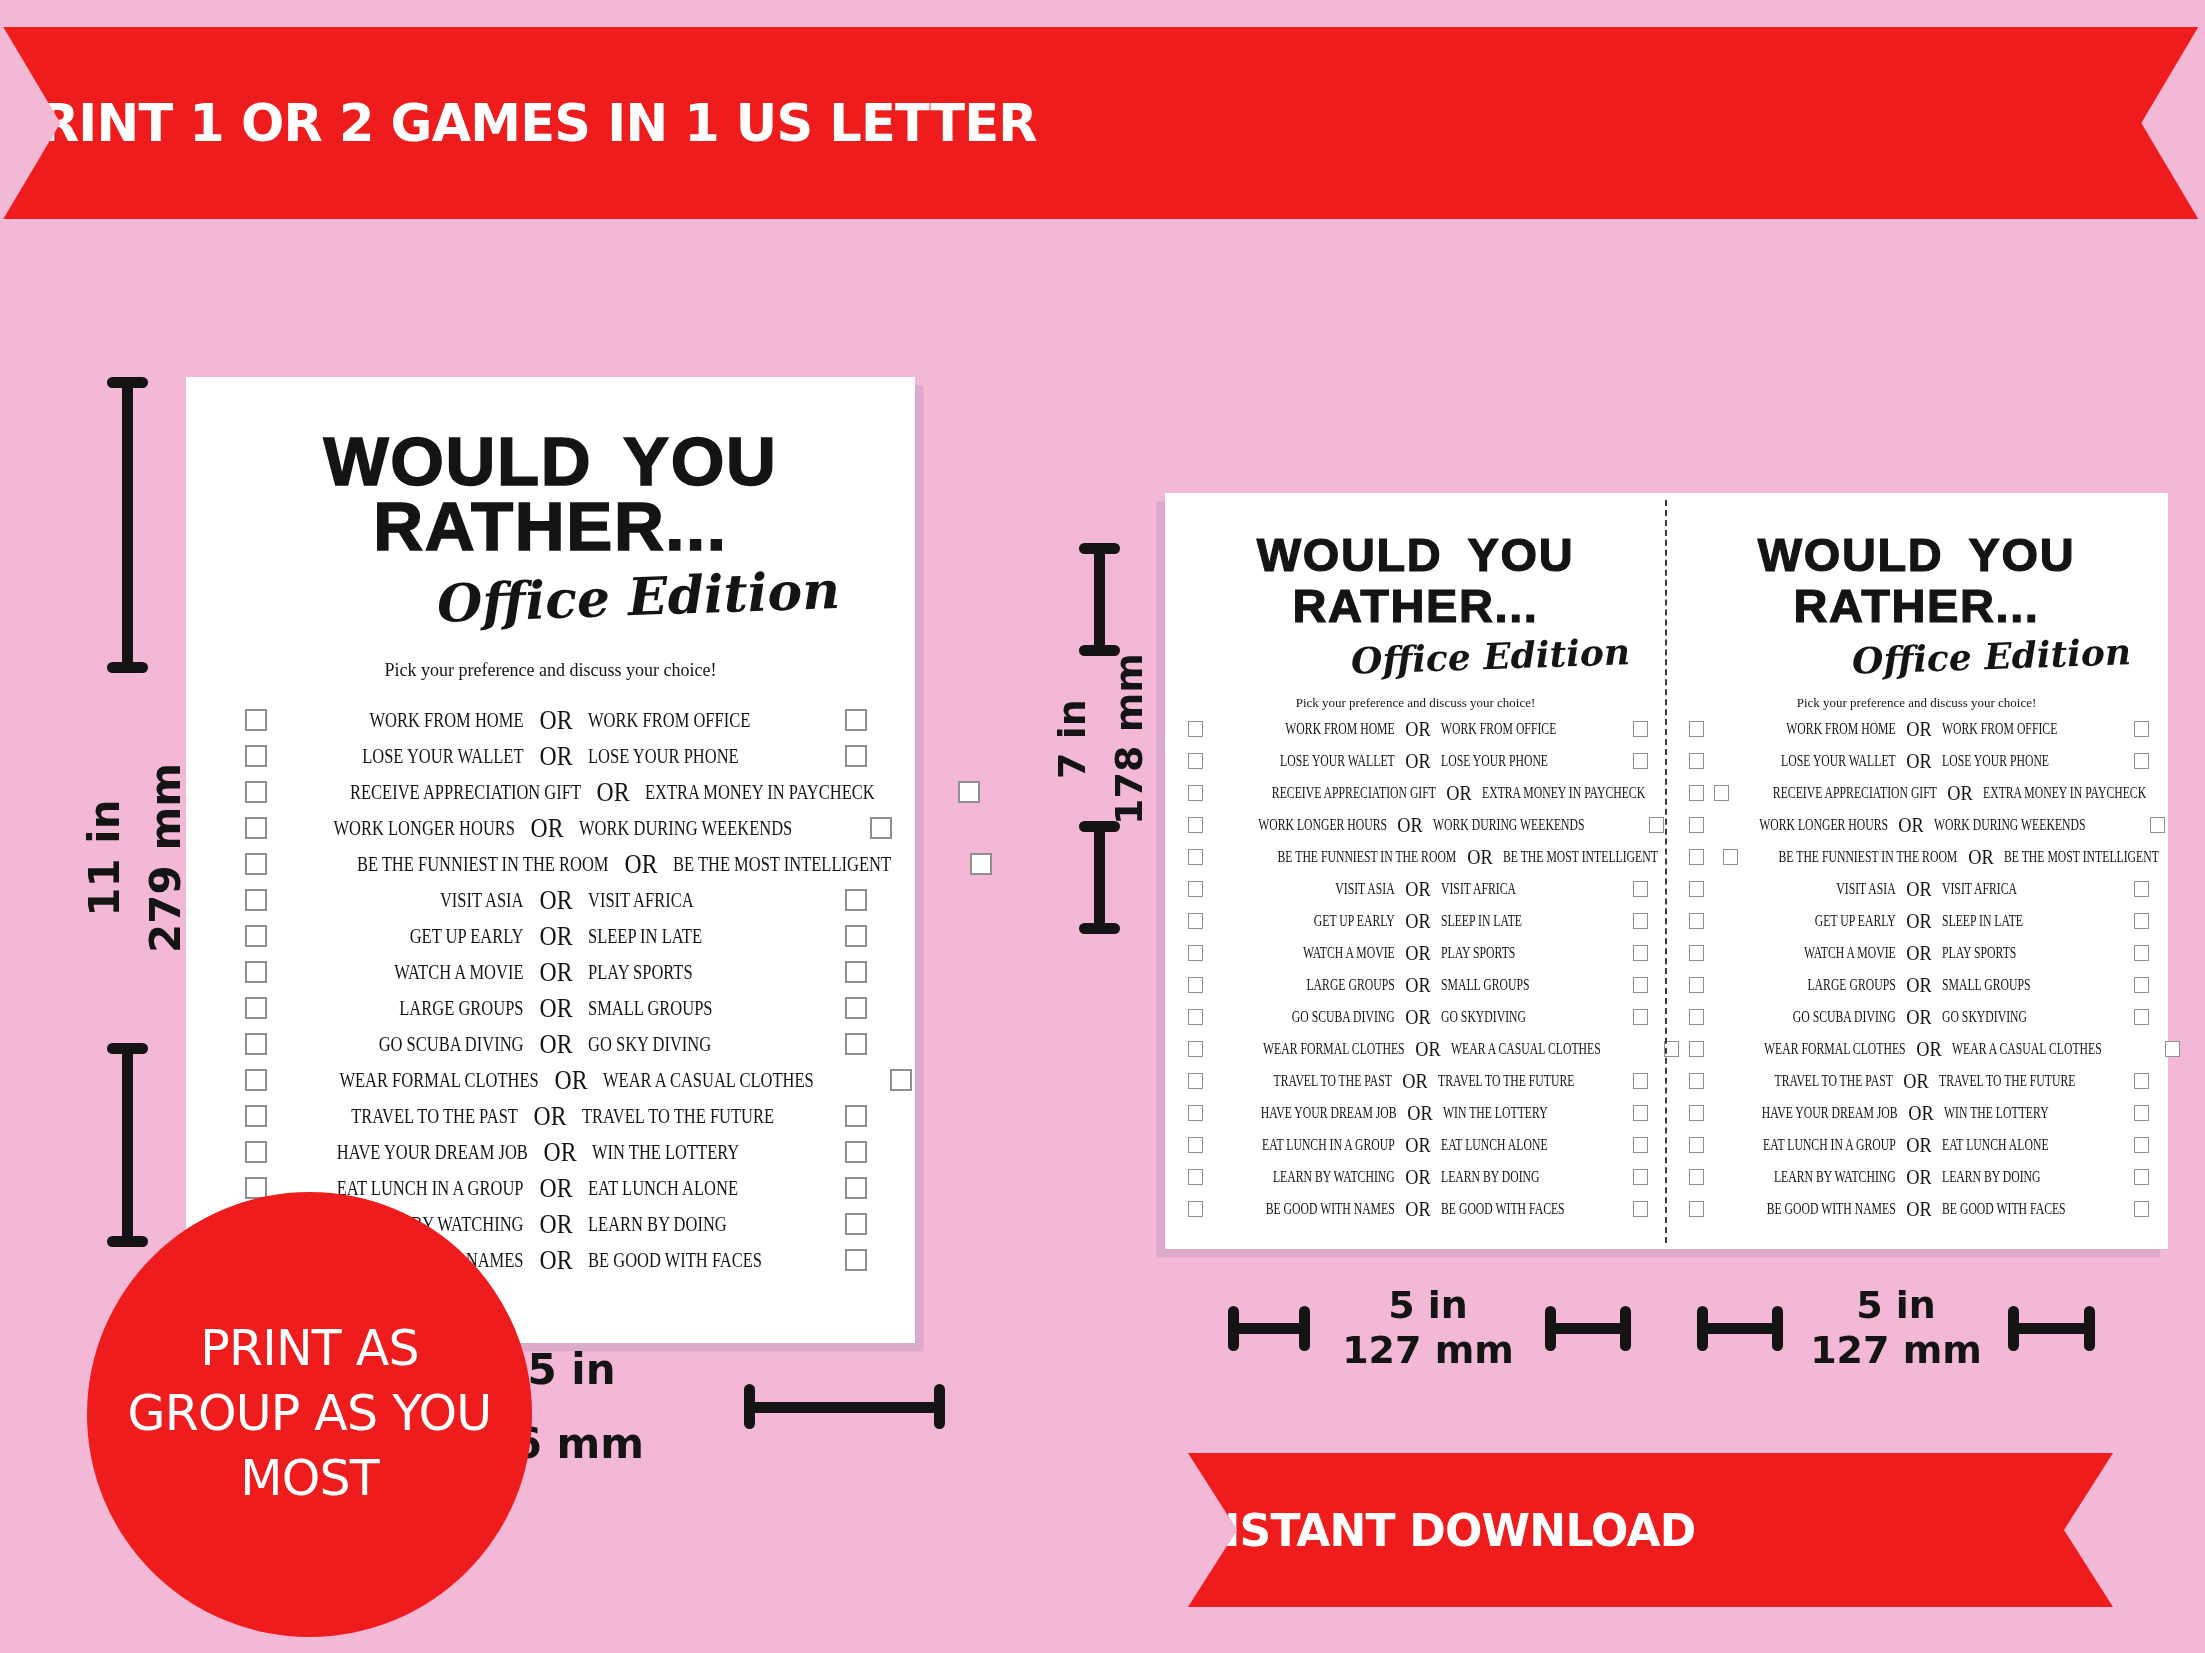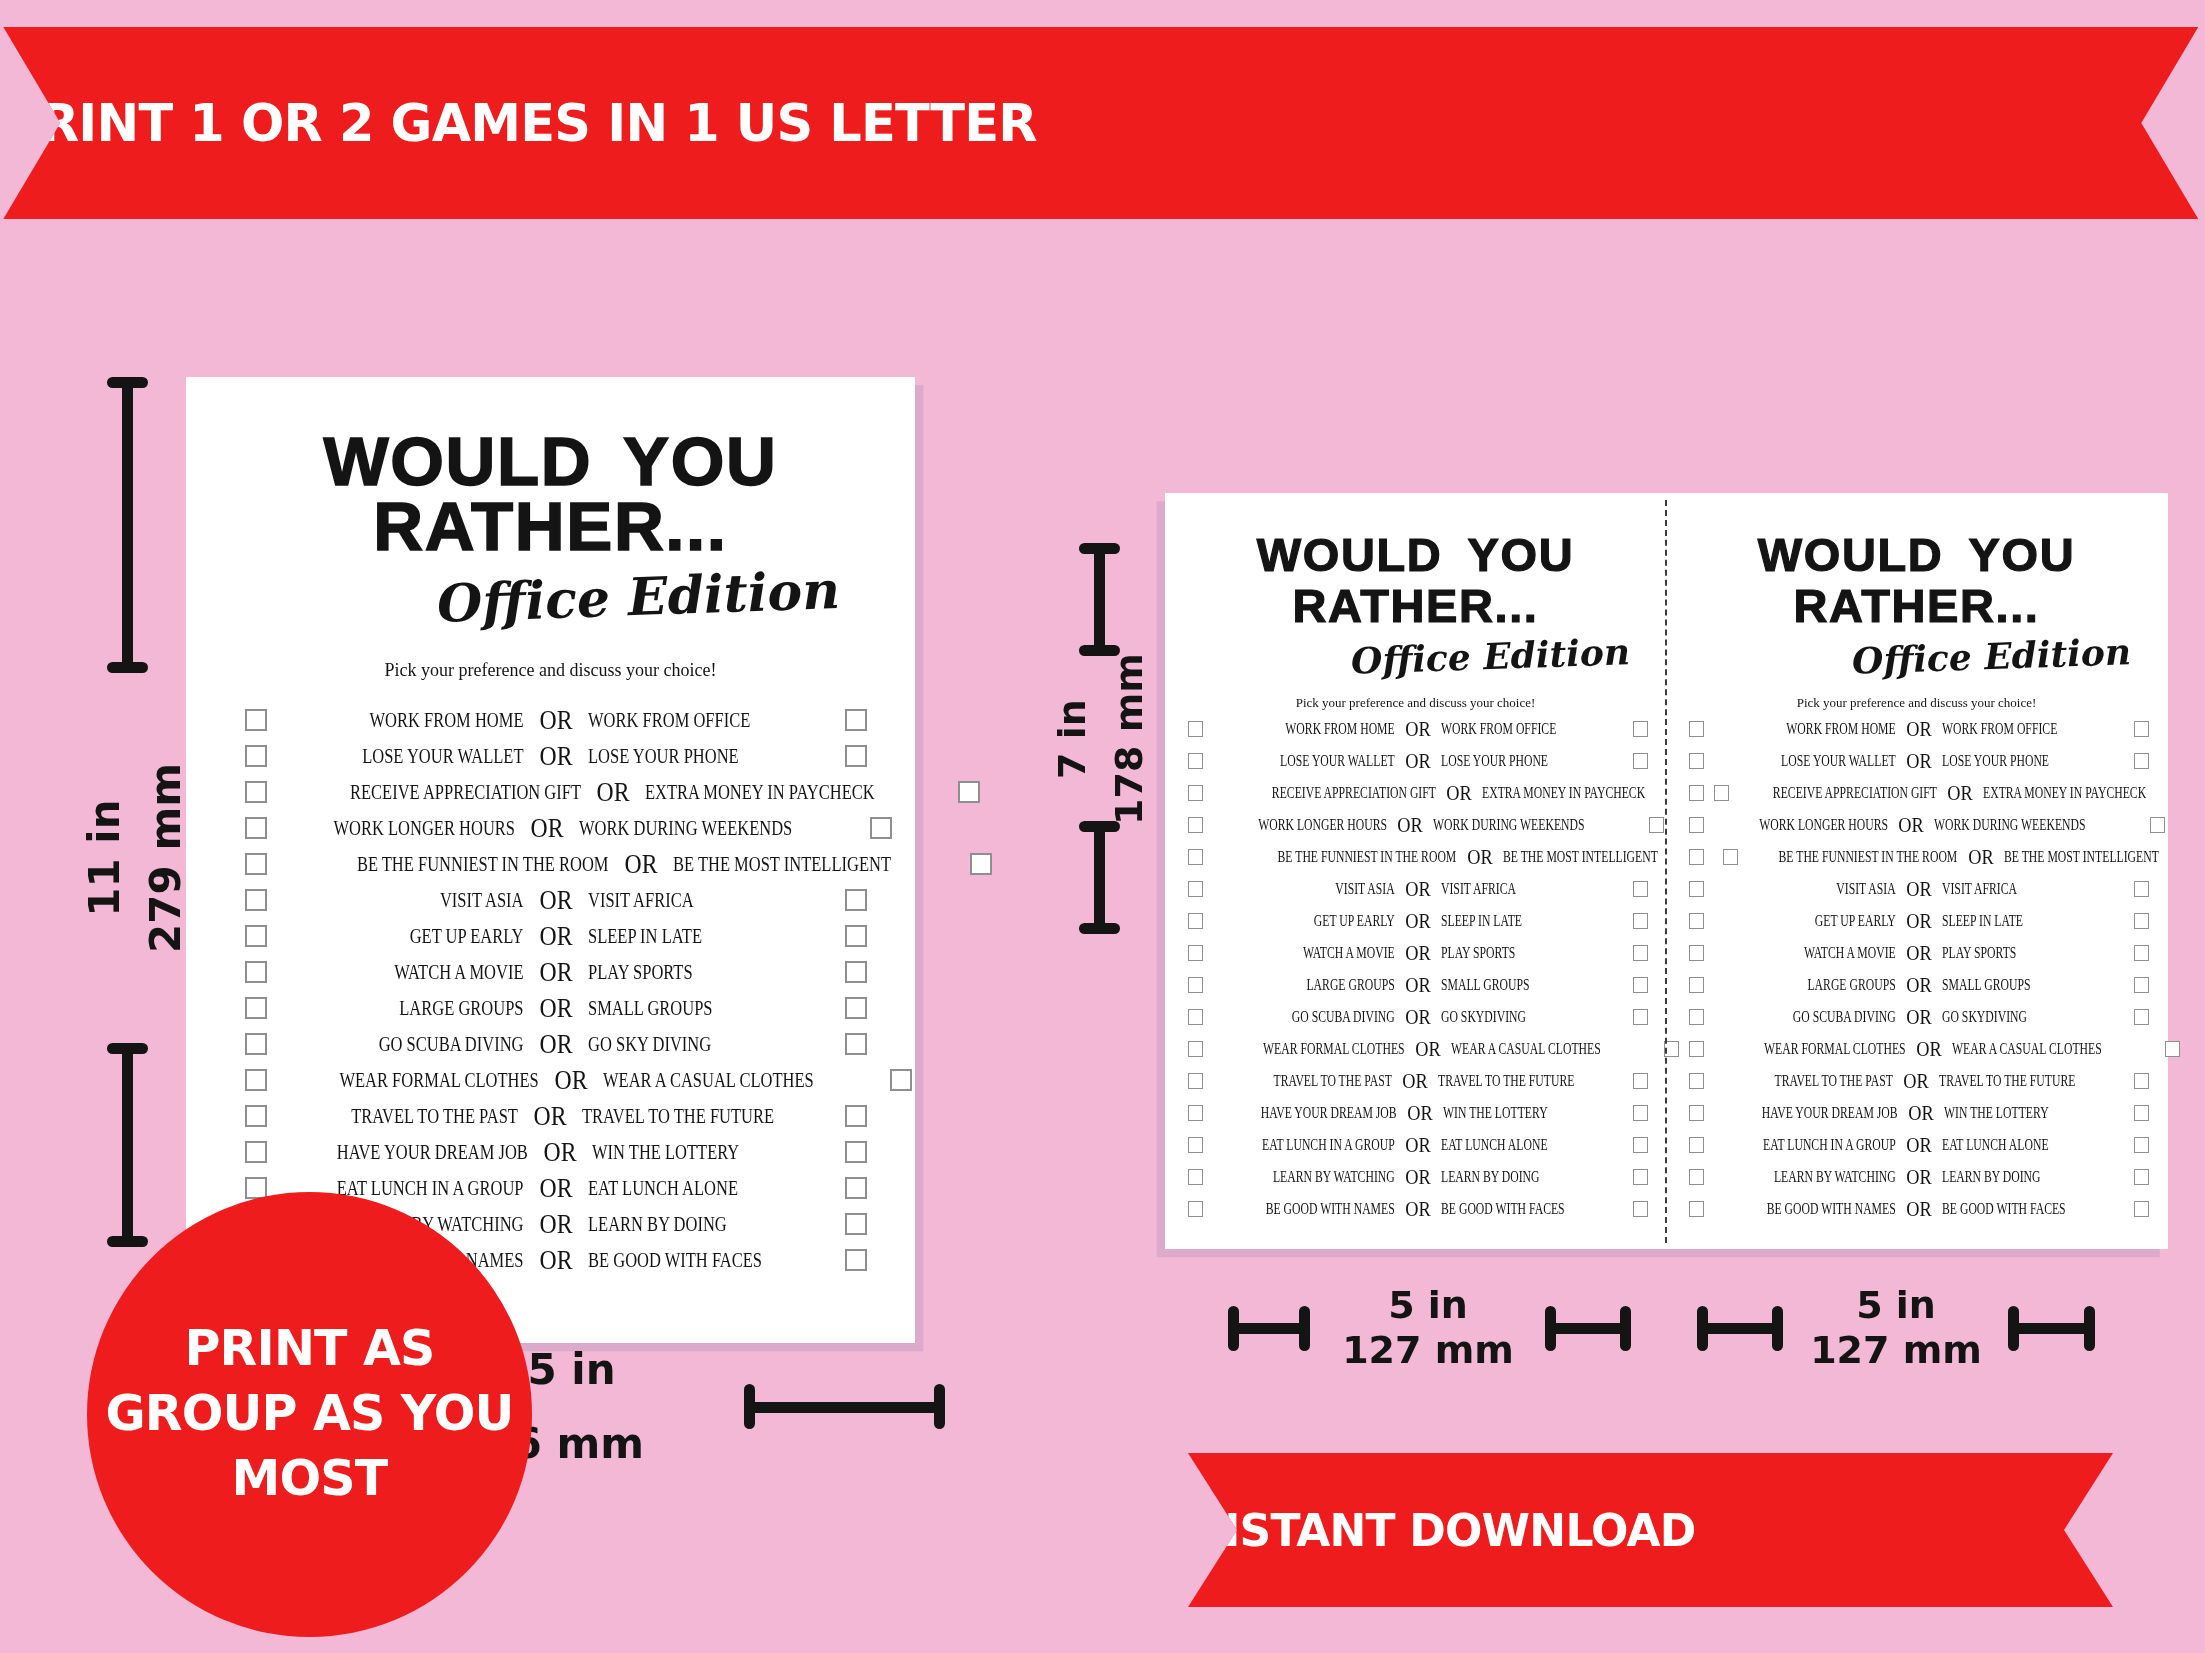--- a/index.html
+++ b/index.html
@@ -15,21 +15,21 @@
           color:var(--white);font-family:"DejaVu Sans",sans-serif;font-weight:bold;z-index:6}
   .ribbon .rb-label{letter-spacing:-0.8px;white-space:nowrap}
   #top-ribbon{left:3.3px;top:27px;width:2195px;height:192px;font-size:51px;
     clip-path:polygon(0 0,100% 0,calc(100% - 57px) 50%,100% 100%,0 100%,57px 50%)}
   #bottom-ribbon{left:1188px;top:1453px;width:925px;height:154px;font-size:44px;
     clip-path:polygon(0 0,100% 0,calc(100% - 49px) 50%,100% 100%,0 100%,49px 50%)}
 
   
   #promo-circle{position:absolute;left:87px;top:1192px;width:445px;height:445px;border-radius:50%;
     background:var(--red);z-index:5;display:flex;flex-direction:column;align-items:center;justify-content:center;
-    color:var(--white);font-weight:bold;font-size:49px;line-height:1.32;text-align:center;letter-spacing:-0.8px}
+    color:var(--white);font-weight:normal;font-size:49px;line-height:1.32;text-align:center;letter-spacing:-0.8px}
 
   
   .page{position:absolute;background:var(--page);z-index:1}
   #portrait-page{left:186px;top:377px;width:729px;height:966px;box-shadow:8.2px 8.2px 0 0 var(--shadow)}
   #landscape-page{left:1165px;top:493px;width:1003px;height:756px;box-shadow:-8.2px 8.2px 0 0 var(--shadow)}
   #landscape-divider{position:absolute;left:500px;top:6.5px;bottom:6.5px;width:0;border-left:2.5px dashed #3c3c3c}
   .half{position:absolute;top:0;height:100%;width:501px}
   .half.h2{left:501px}
 
   

